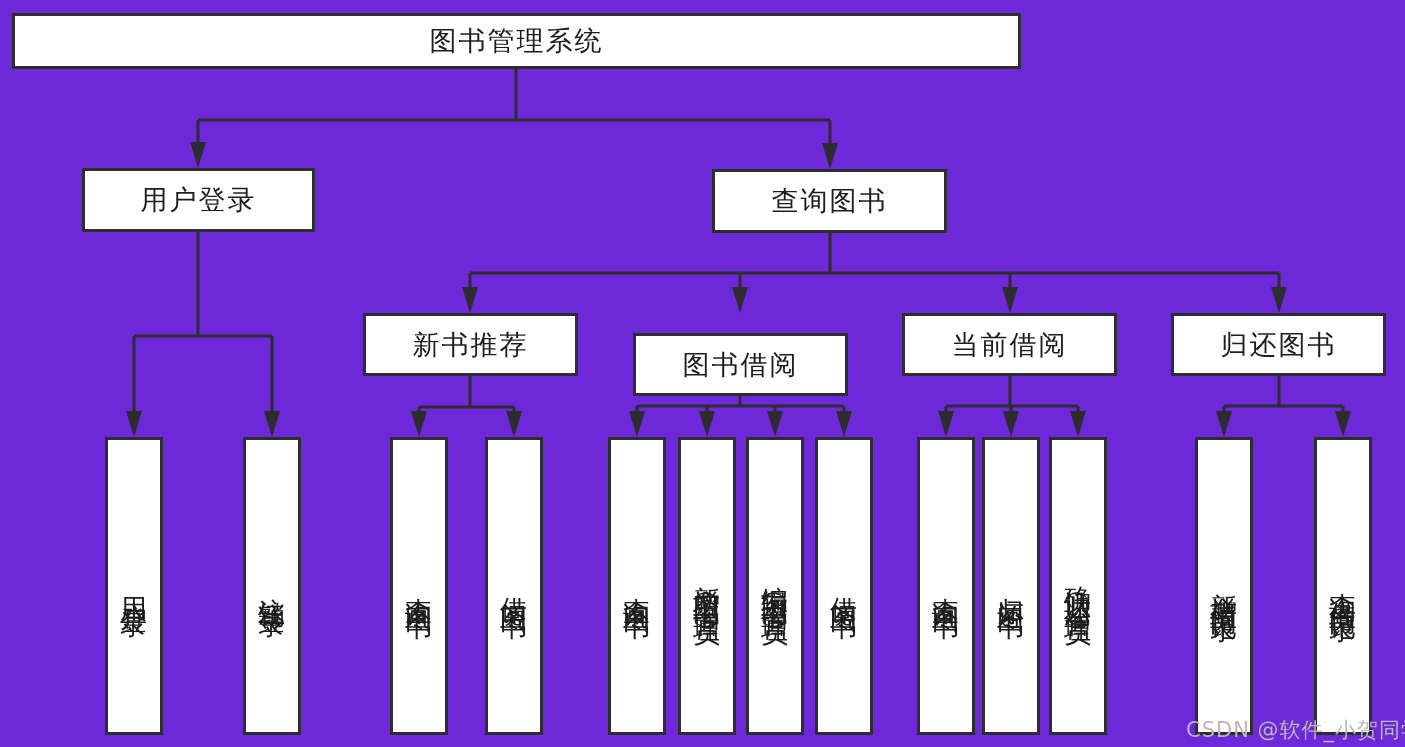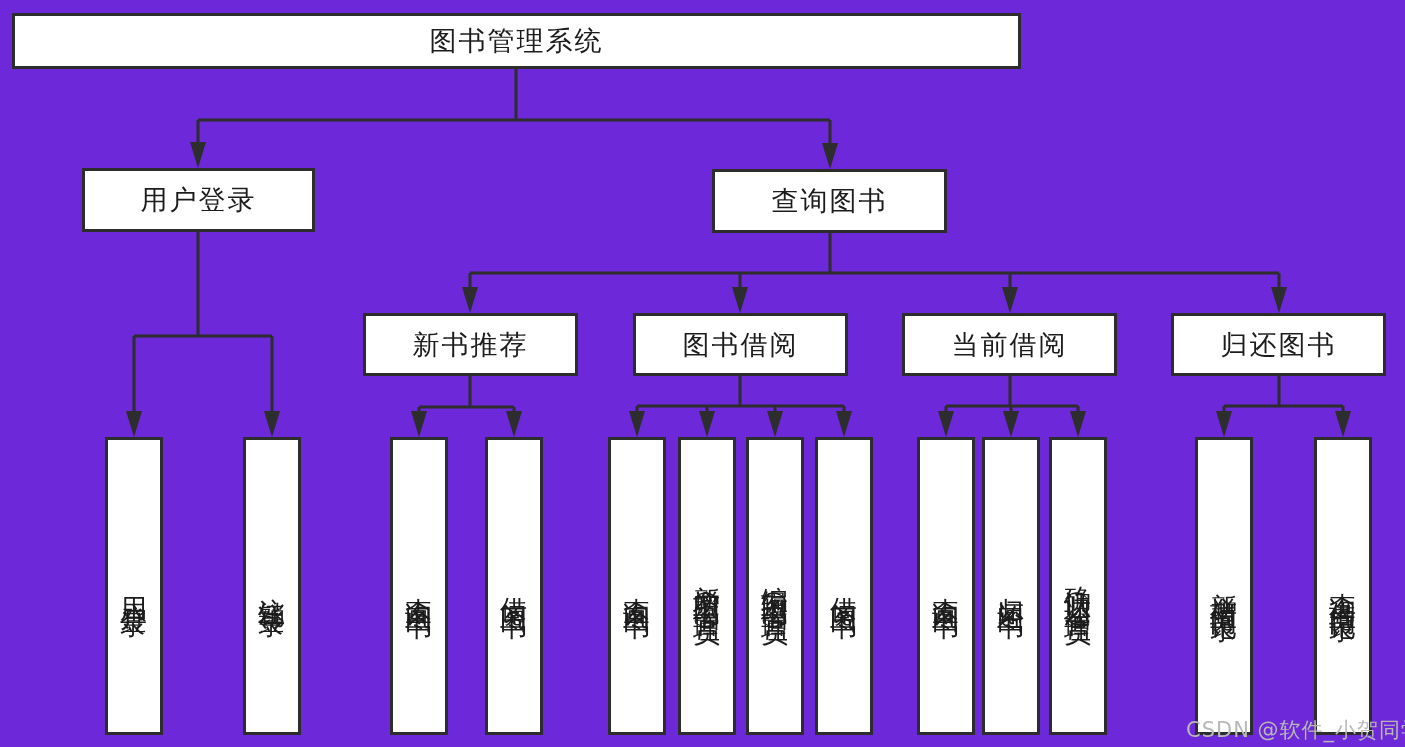--- a/index.html
+++ b/index.html
@@ -23,21 +23,21 @@
     letter-spacing: 2px;
     color: #1c1c1c;
     box-sizing: content-box;
     white-space: nowrap;
   }
   .root  { left: 12px;  top: 13px;  width: 1003px; height: 50px; }
   .lvl1a { left: 82px;  top: 168px; width: 227px;  height: 58px; }
   .lvl1b { left: 712px; top: 169px; width: 229px;  height: 58px; }
   .sec   { top: 313px; width: 209px; height: 57px; }
   .sec0  { left: 363px; }
-  .sec1  { left: 633px; }
+  .sec1  { left: 633px; margin-top: 20px; }
   .sec2  { left: 902px; }
   .sec3  { left: 1171px; }
   .col {
     position: absolute;
     top: 437px;
     width: 52px;
     height: 292px;
     background: #ffffff;
     border: 3px solid #2d2d2d;
     display: flex;

